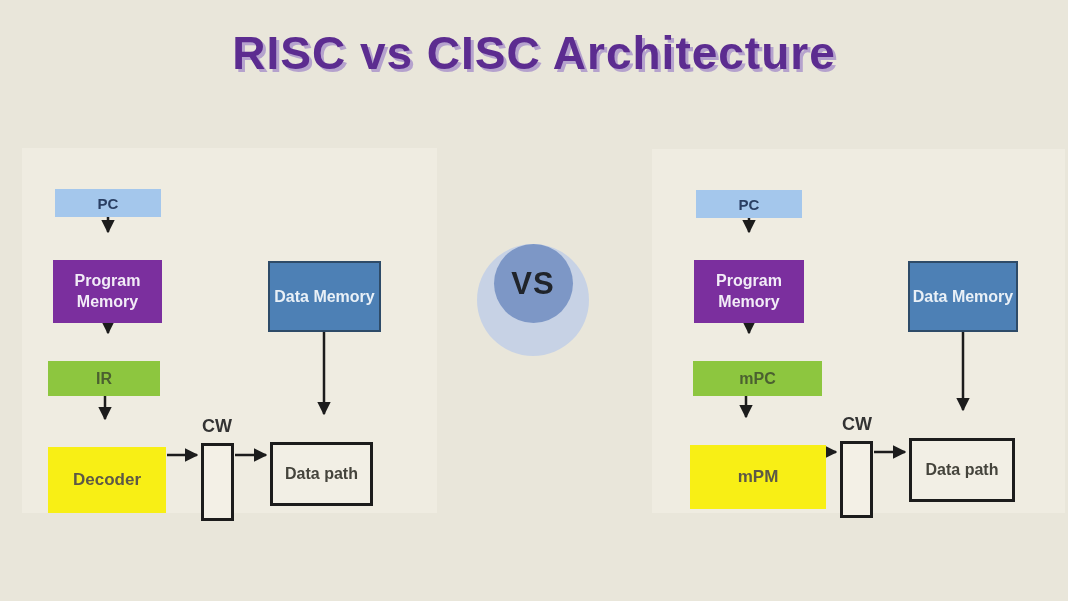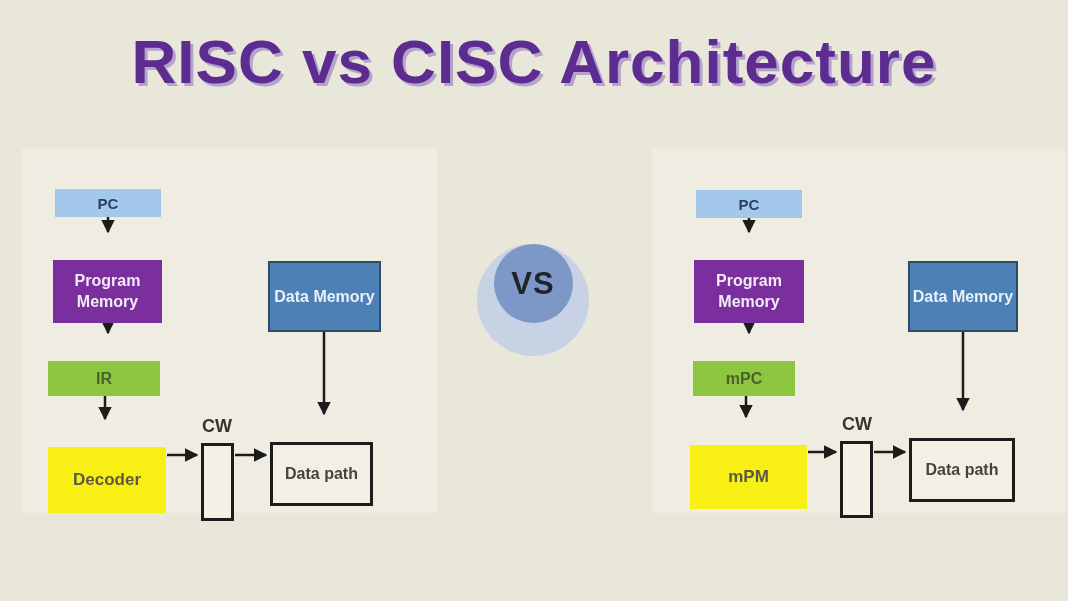--- a/index.html
+++ b/index.html
@@ -4,21 +4,21 @@
 <style>
   html, body { margin:0; padding:0; }
   body {
     width:1068px; height:601px; position:relative; overflow:hidden;
     background:#e9e6da;
     font-family:"Liberation Sans", sans-serif;
   }
   .page-title {
     position:absolute; top:26px; left:0; width:100%;
     text-align:center; margin:0;
-    font-size:62px; font-weight:bold; letter-spacing:1px;
+    font-size:46px; font-weight:bold; letter-spacing:1px;
     color:#5c2c90;
     text-shadow:3px 3px 0 #b5a2cd;
   }
   .panel {
     position:absolute; background:#efece1;
   }
   .panel-left  { left:22px;  top:148px; width:415px; height:365px; }
   .panel-right { left:652px; top:149px; width:413px; height:364px; }
 
   .node {
@@ -31,22 +31,22 @@
   .l-ir       { left:48px;  top:337px; width:112px; height:35px; background:#8dc63f; color:#4b6030; font-size:16px; }
   .l-decoder  { left:48px;  top:423px; width:118px; height:66px; background:#f8ef15; color:#5d5846; font-size:17px; }
   .l-cw-box   { left:201px; top:419px; width:33px;  height:78px; background:#f3f0e6; border:3px solid #1c1c1c; }
   .l-cw-label { left:186px; top:390px; width:62px;  height:24px; color:#333333; font-size:18px; font-weight:bold; }
   .l-datapath { left:270px; top:418px; width:103px; height:64px; background:#f2efe5; border:3px solid #1c1c1c; color:#45443c; font-size:16px; }
   .l-datamem  { left:268px; top:237px; width:113px; height:71px; background:#4d80b5; border:2px solid #2e4b68; color:#e9f0f7; font-size:16px; }
 
   
   .r-pc       { left:696px; top:166px; width:106px; height:28px; background:#a4c7ec; color:#2a3f63; font-size:15px; }
   .r-pm       { left:694px; top:236px; width:110px; height:63px; background:#7b2f9e; color:#f2ecf7; font-size:16px; line-height:1.3; padding:0 8px; }
-  .r-mpc      { left:693px; top:337px; width:102px; height:35px; background:#8dc63f; color:#4b6030; font-size:16px; }
-  .r-mpm      { left:690px; top:421px; width:117px; height:64px; background:#f8ef15; color:#5d5846; font-size:17px; }
+  .r-mpc      { left:693px; top:337px; width:129px; height:35px; background:#8dc63f; color:#4b6030; font-size:16px; }
+  .r-mpm      { left:690px; top:421px; width:136px; height:64px; background:#f8ef15; color:#5d5846; font-size:17px; }
   .r-cw-box   { left:840px; top:417px; width:33px;  height:77px; background:#f3f0e6; border:3px solid #1c1c1c; }
   .r-cw-label { left:826px; top:388px; width:62px;  height:24px; color:#333333; font-size:18px; font-weight:bold; }
   .r-datapath { left:909px; top:414px; width:106px; height:64px; background:#f2efe5; border:3px solid #1c1c1c; color:#45443c; font-size:16px; }
   .r-datamem  { left:908px; top:237px; width:110px; height:71px; background:#4d80b5; border:2px solid #2e4b68; color:#e9f0f7; font-size:16px; }
 
   .arrows {
     position:absolute; left:0; top:0; width:1068px; height:601px;
     pointer-events:none;
   }
   .arrows line { stroke:#1c1c1c; stroke-width:2.5; }

